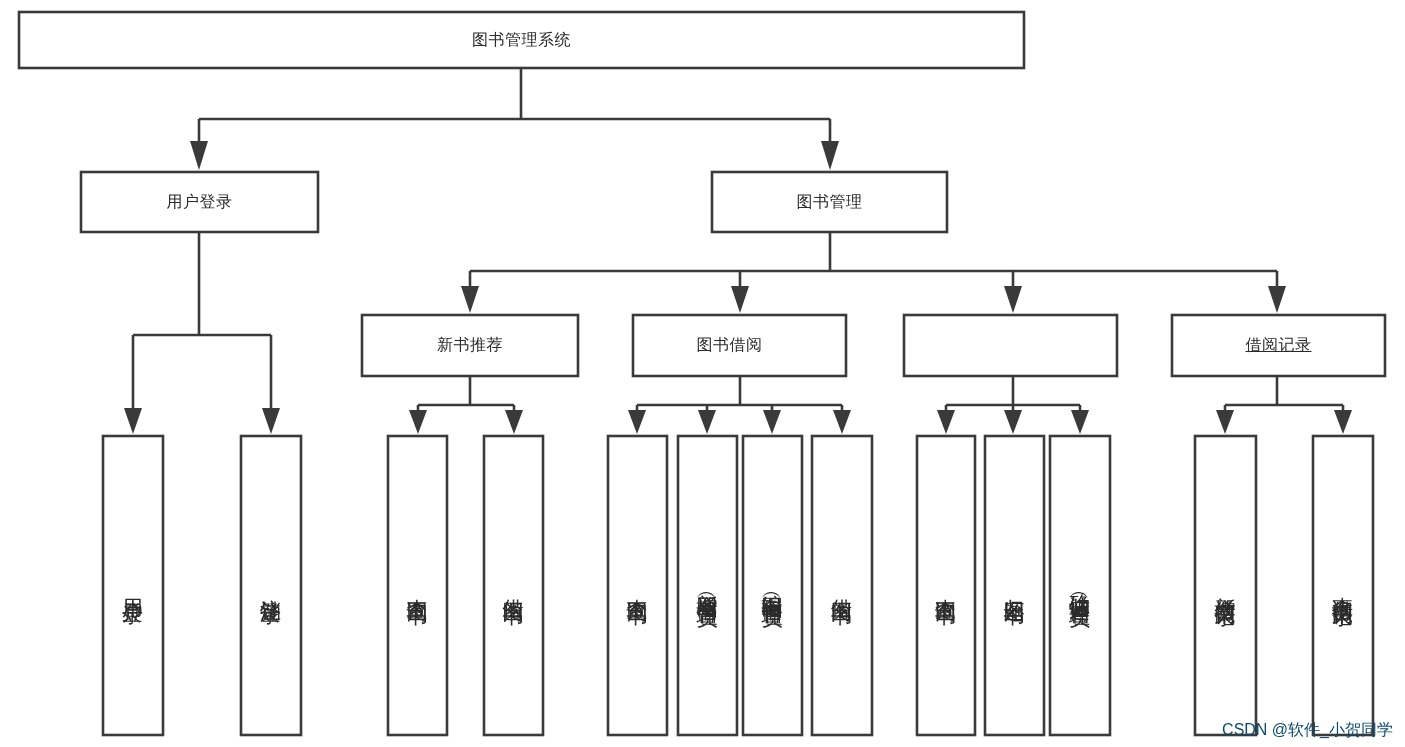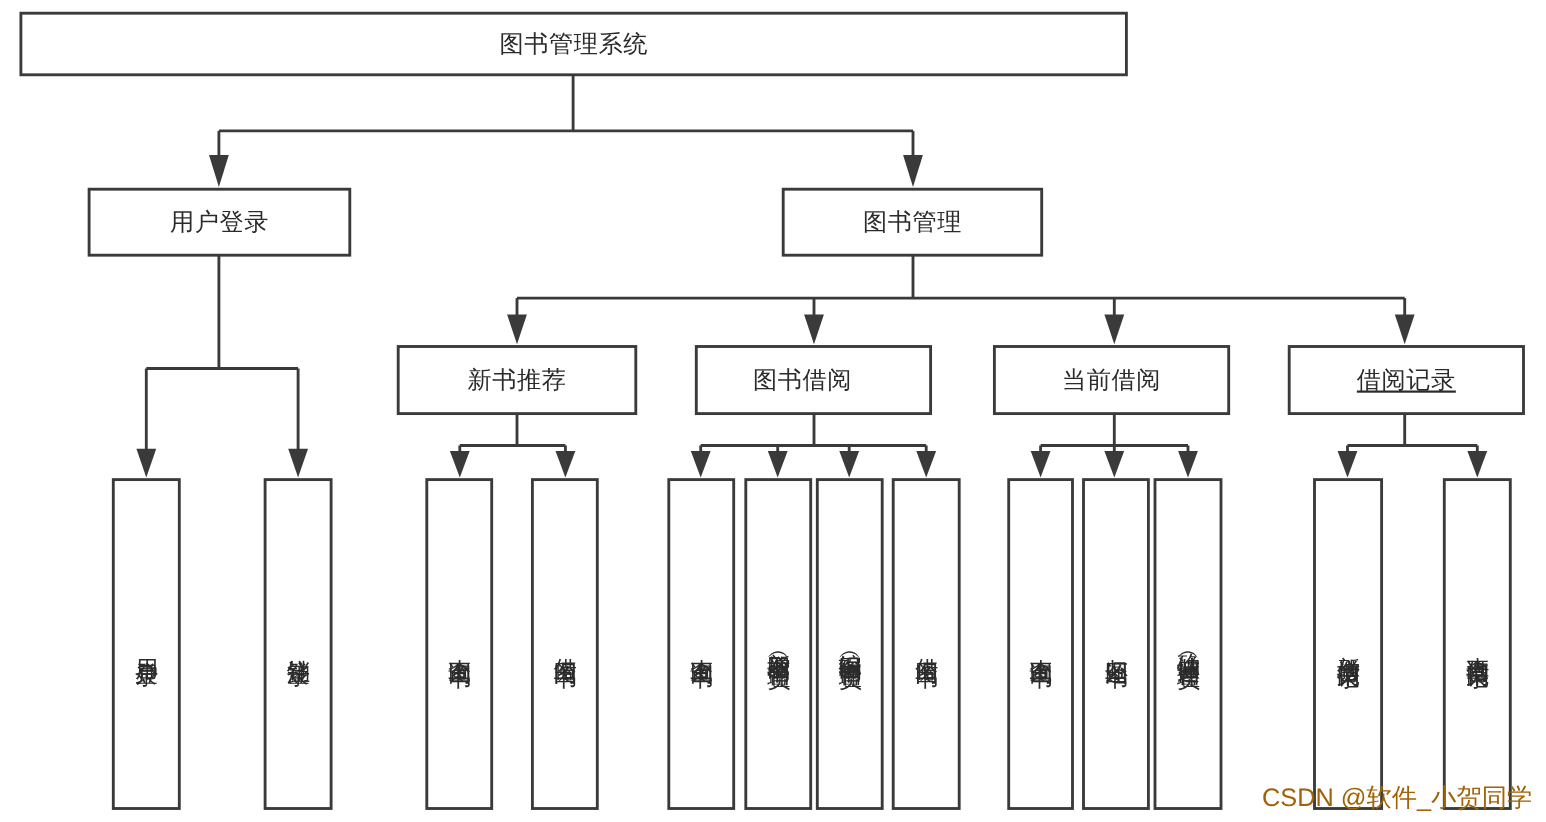--- a/index.html
+++ b/index.html
@@ -46,35 +46,35 @@
     display: flex;
     align-items: center;
     justify-content: center;
     color: #2b2b2b;
     font-family: "Liberation Sans", "DejaVu Sans", sans-serif;
     letter-spacing: 0.5px;
     white-space: nowrap;
     pointer-events: none;
   }
   .node-label.horizontal {
-    font-size: 22px;
+    font-size: 16px;
   }
   .node-label.vertical {
     writing-mode: vertical-rl;
     text-orientation: upright;
     font-size: 21px;
     letter-spacing: 2px;
     line-height: 1;
   }
   .watermark {
     position: absolute;
     right: 12px;
     bottom: 6px;
-    font-size: 23px;
-    color: #a16207;
+    font-size: 16px;
+    color: #0c4a6e;
     font-family: "Liberation Sans", "DejaVu Sans", sans-serif;
     white-space: nowrap;
     pointer-events: none;
   }
 </style>
 </head>
 <body>
 
 <div id="diagram-root">
 
@@ -176,21 +176,20 @@
       <polygon class="arrow-head" points="1343,434 1334,410 1352,410"></polygon>
     </g>
   </svg>
 
   <div class="node-label horizontal" style="left:19px;  top:12px;  width:1005px; height:56px;">图书管理系统</div>
   <div class="node-label horizontal" style="left:81px;  top:172px; width:237px;  height:60px;">用户登录</div>
   <div class="node-label horizontal" style="left:362px;  top:315px; width:216px; height:61px;">新书推荐</div>
 
   <div class="node-label horizontal" style="left:712px; top:172px; width:235px;  height:60px;">图书管理</div>
   <div class="node-label horizontal" style="left:633px;  top:315px; width:193px; height:61px;">图书借阅</div>
-  <div class="node-label horizontal" style="left:904px;  top:315px; width:213px; height:61px;">当前借阅</div>
   <div class="node-label horizontal" style="left:1172px; top:315px; width:213px; height:61px;text-decoration:underline;">借阅记录</div>
 
   <div class="node-label vertical" style="left:103px;  top:436px; width:60px; height:299px;">用户登录</div>
   <div class="node-label vertical" style="left:241px;  top:436px; width:60px; height:299px;">注销登录</div>
   <div class="node-label vertical" style="left:388px;  top:436px; width:59px; height:299px;">查询图书</div>
   <div class="node-label vertical" style="left:484px;  top:436px; width:59px; height:299px;">借阅图书</div>
   <div class="node-label vertical" style="left:608px;  top:436px; width:59px; height:299px;">查询图书</div>
   <div class="node-label vertical" style="left:678px;  top:436px; width:59px; height:299px;">新增图书（管理员）</div>
   <div class="node-label vertical" style="left:743px;  top:436px; width:59px; height:299px;">编辑图书（管理员）</div>
   <div class="node-label vertical" style="left:812px;  top:436px; width:60px; height:299px;">借阅图书</div>

